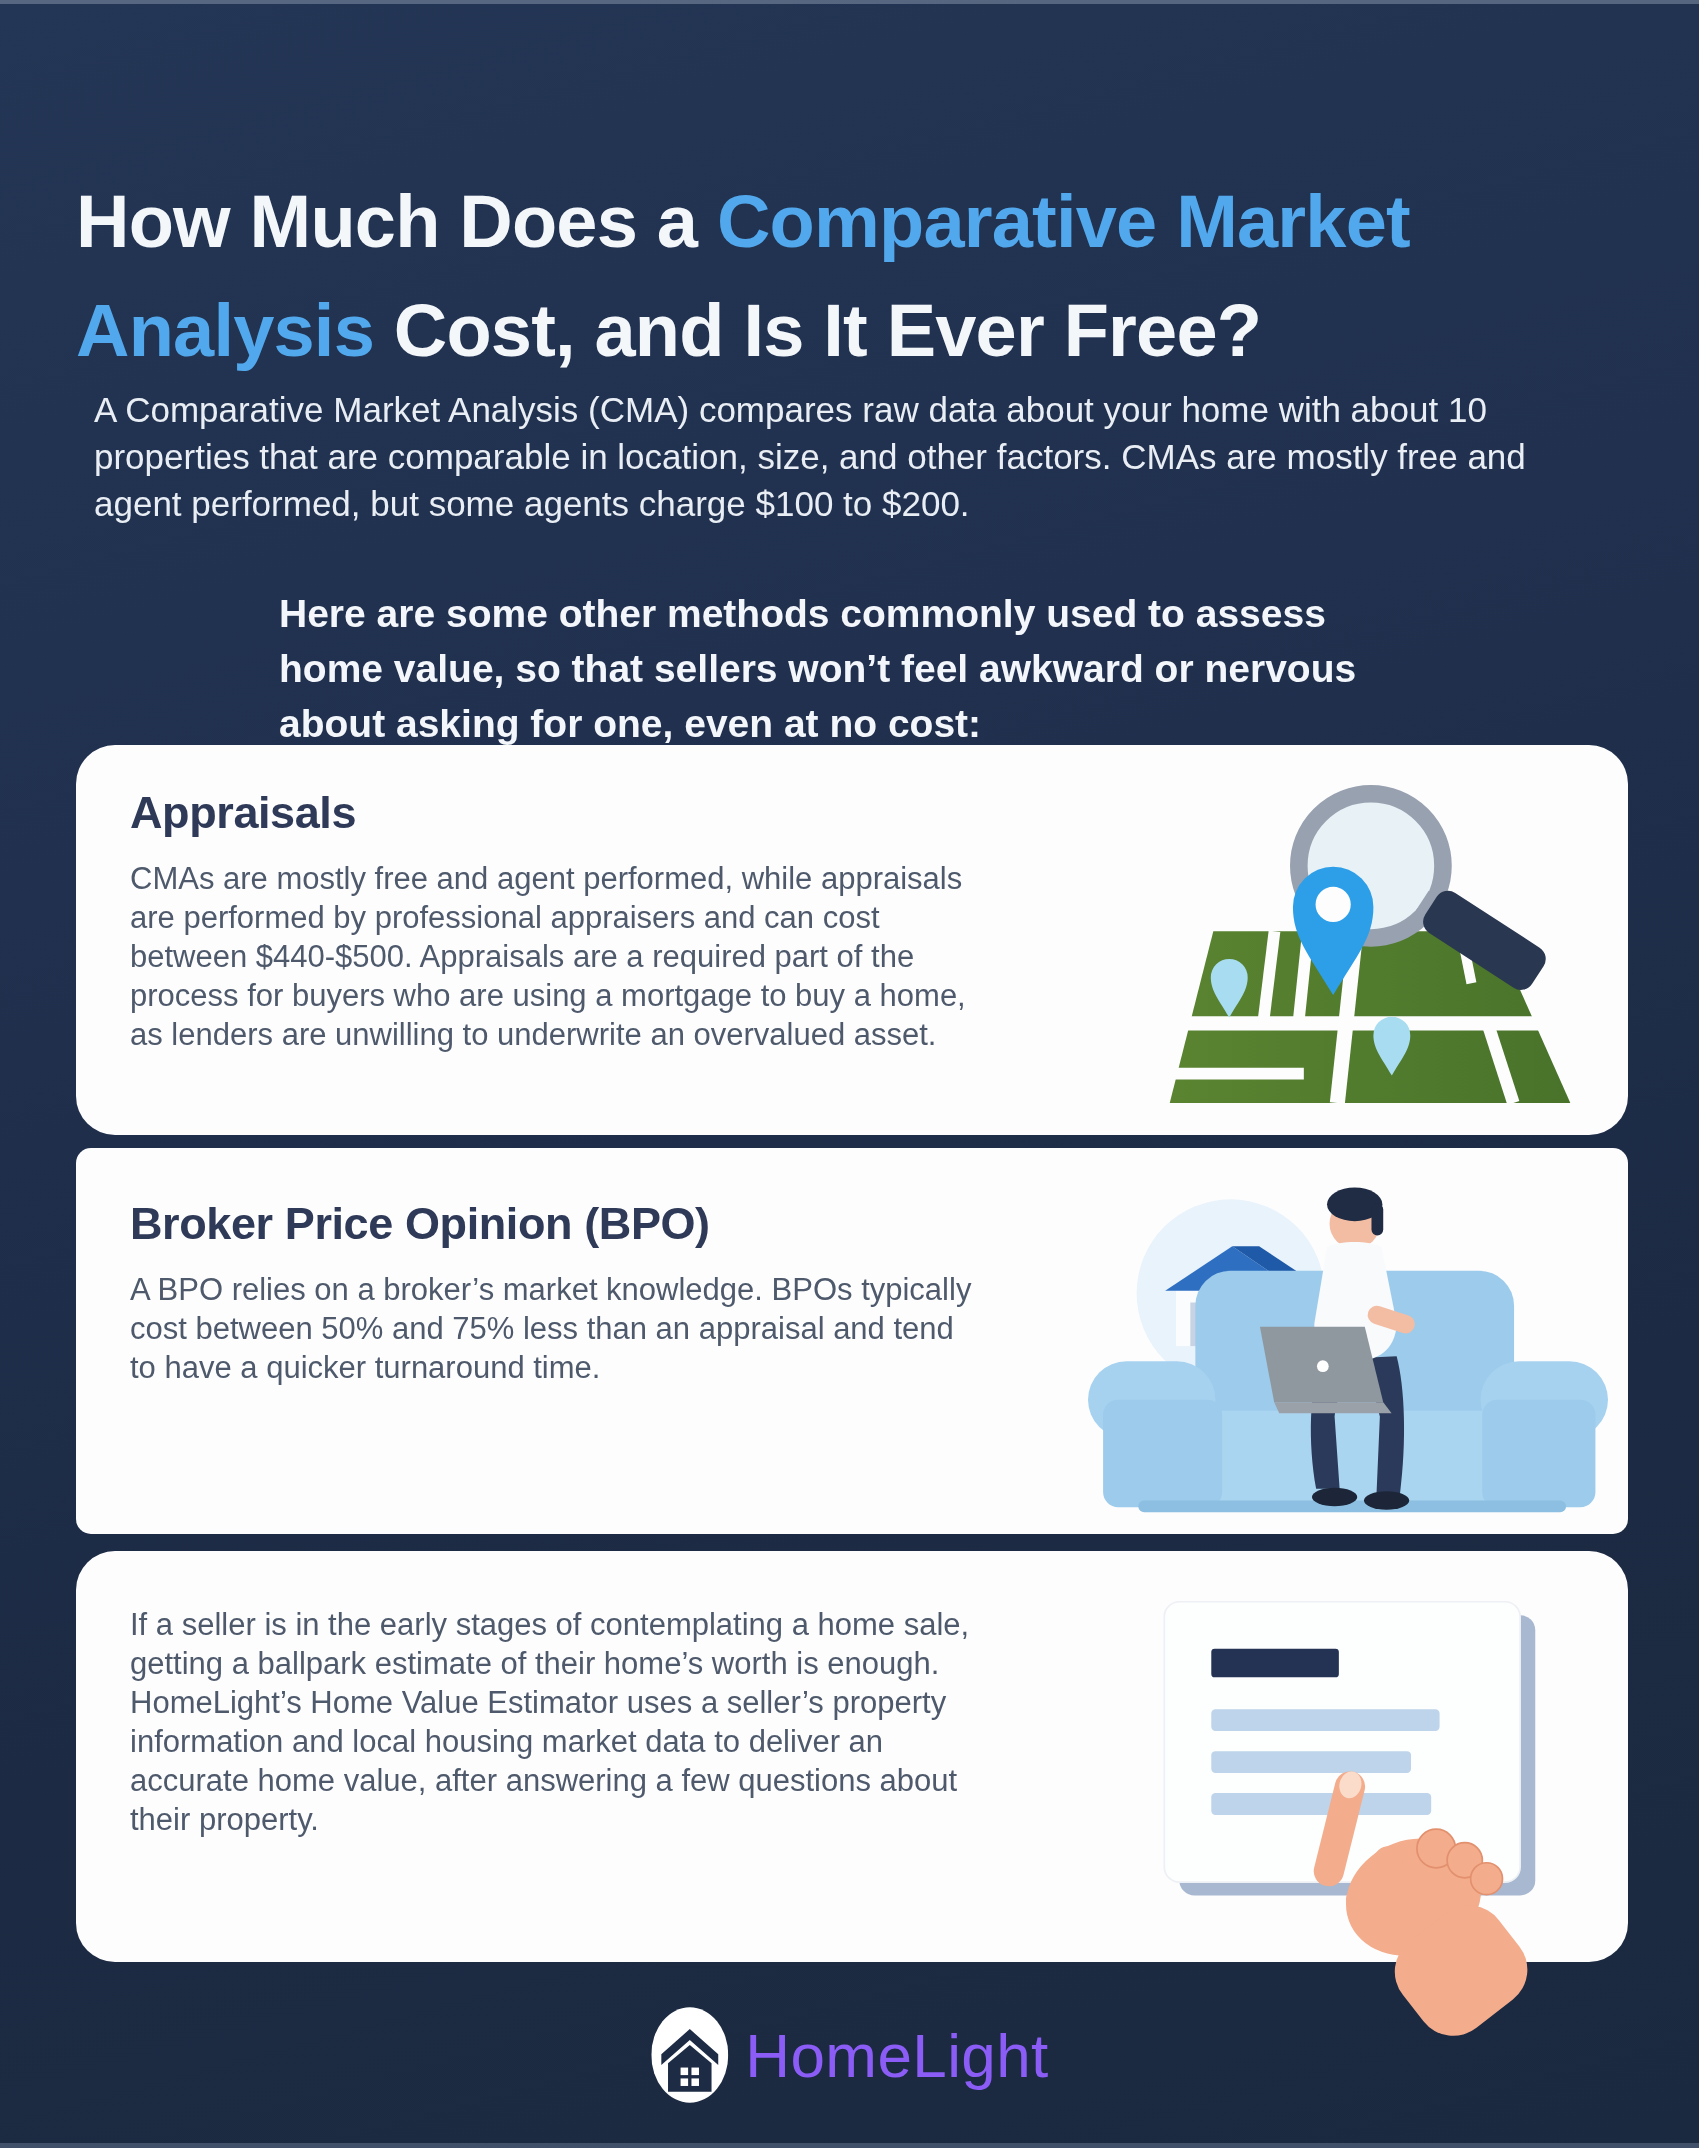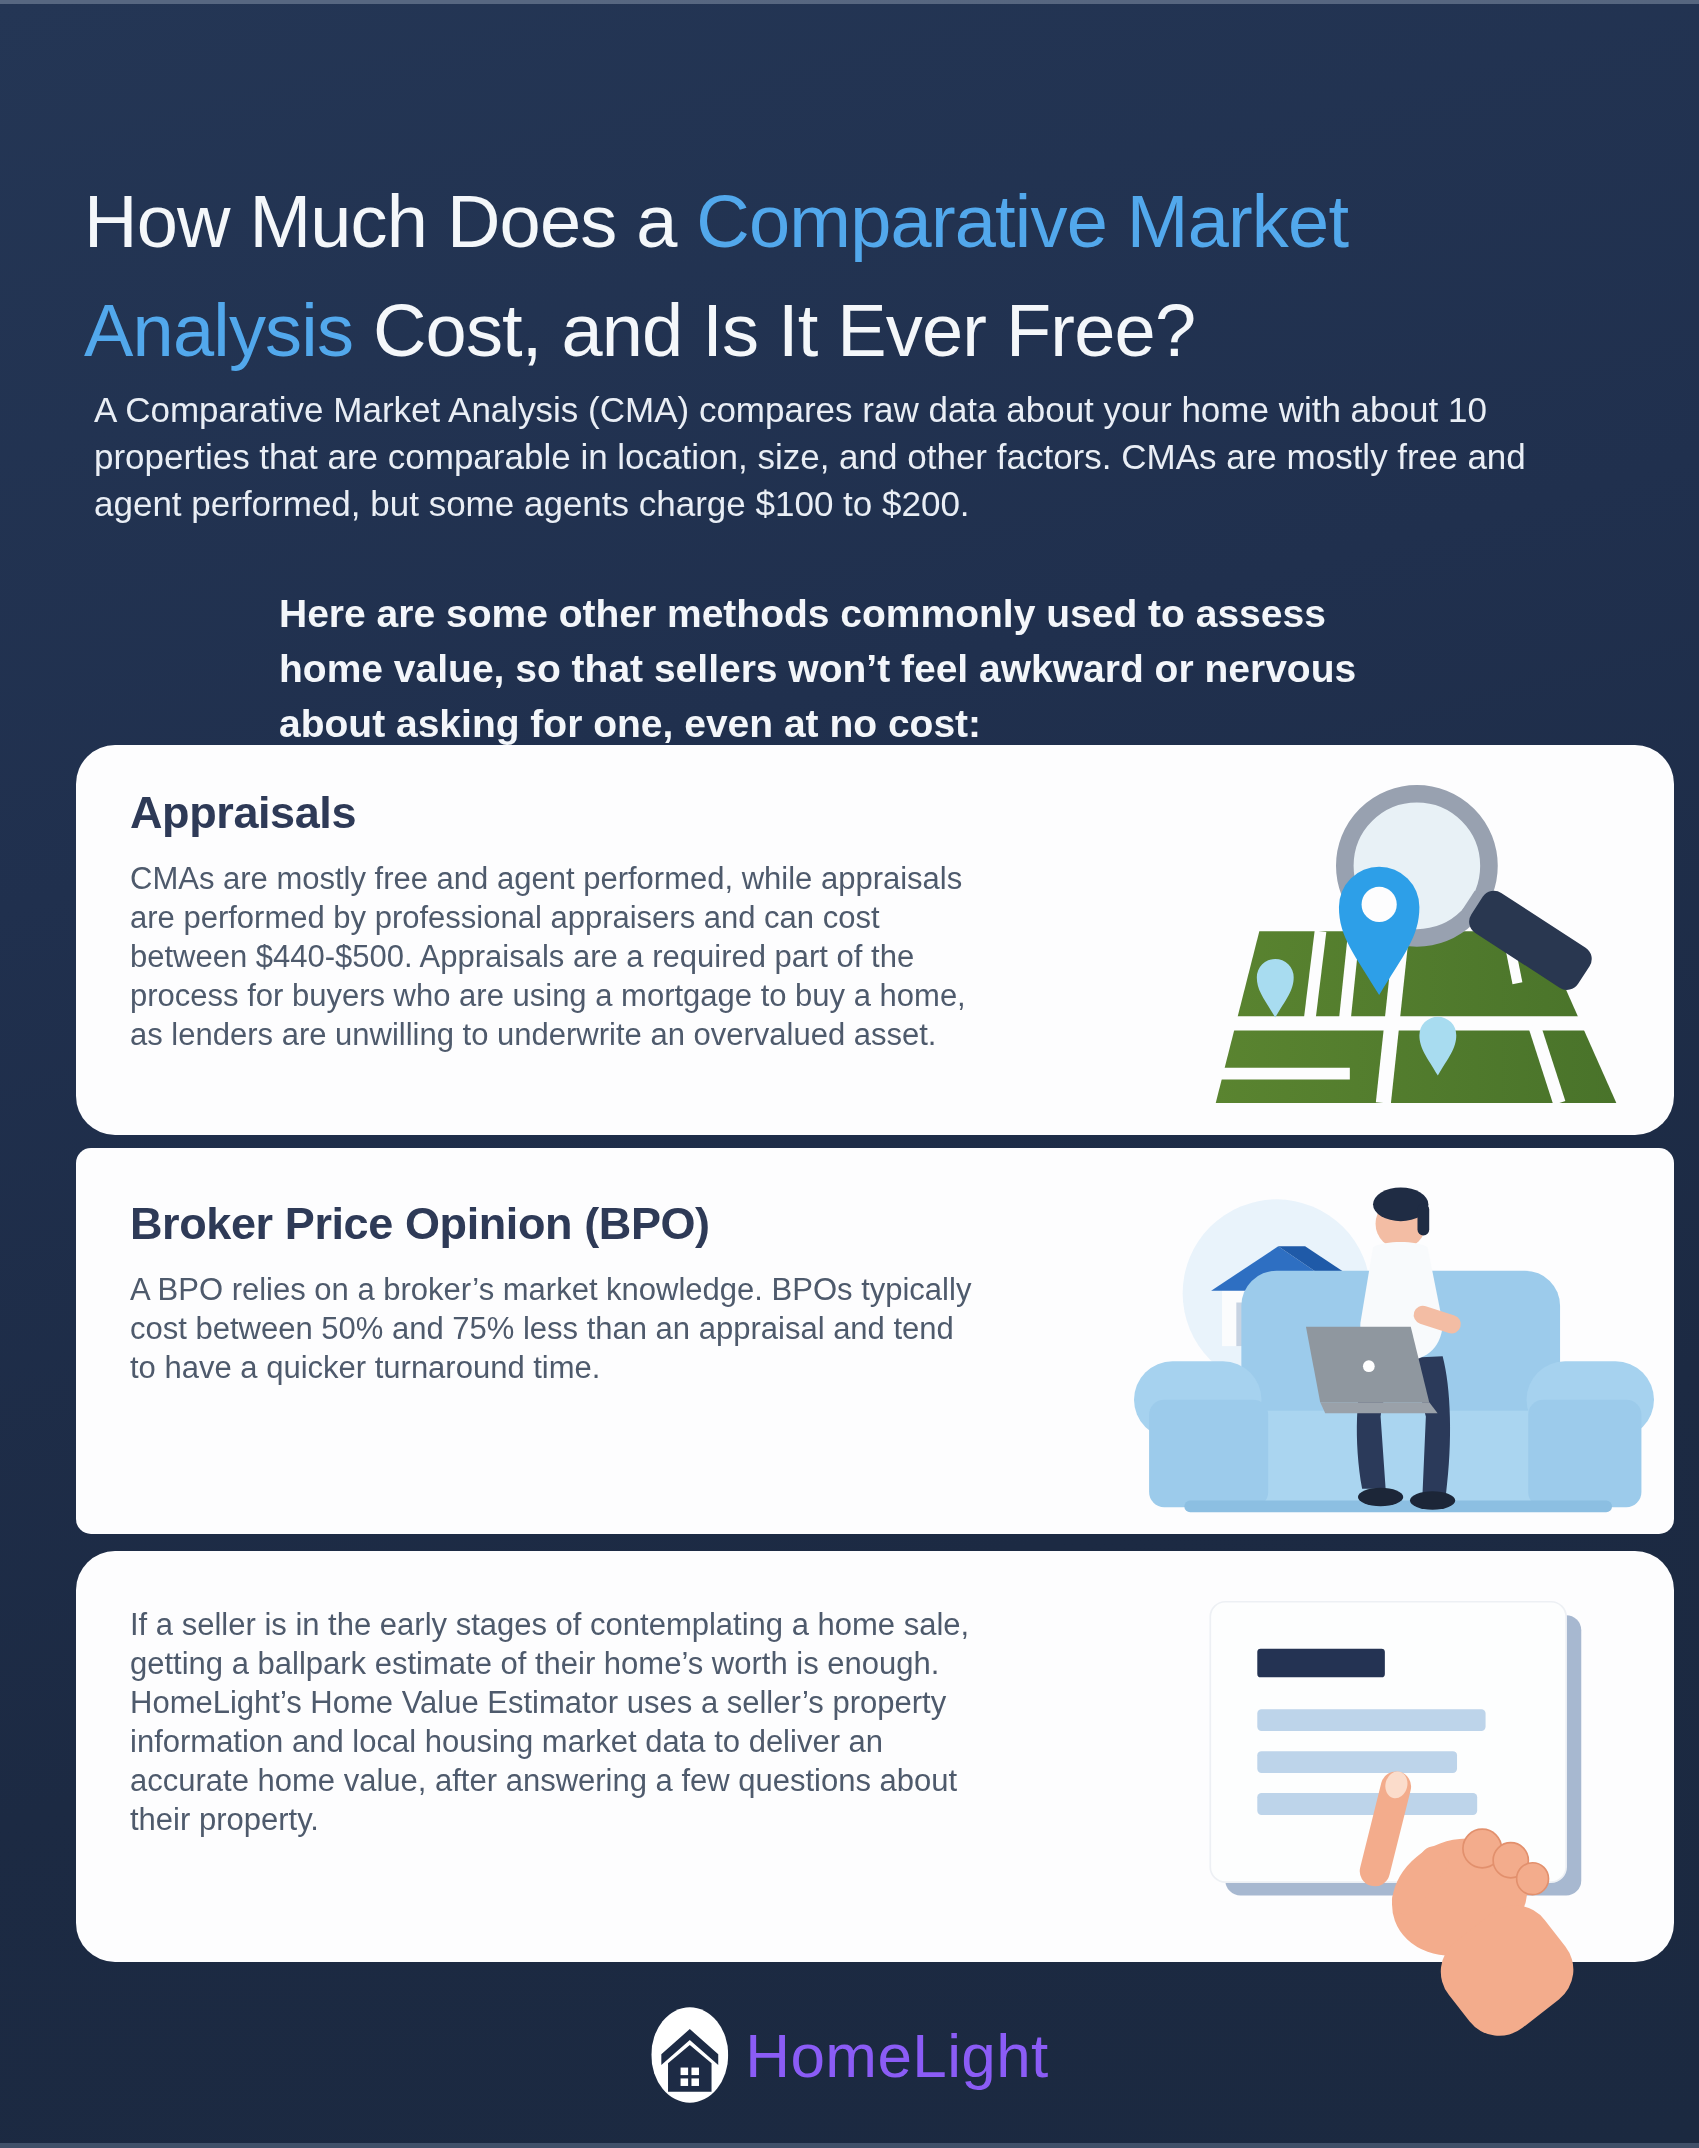--- a/index.html
+++ b/index.html
@@ -4,31 +4,31 @@
 <style>
   html,body{margin:0;padding:0;}
   body{
     width:1700px;height:2148px;position:relative;overflow:hidden;
     font-family:"Liberation Sans",sans-serif;
     background:linear-gradient(165deg,#243655 0%,#20304e 35%,#1c2a43 70%,#1b2940 100%);
   }
   .top-edge{position:absolute;top:0;left:0;width:100%;height:4.2px;background:rgba(150,165,185,.45);}
   .bottom-edge{position:absolute;bottom:0;left:0;width:100%;height:5px;background:rgba(120,140,165,.4);}
 
-  .title{position:absolute;left:84px;top:117px;width:1561px;
-    font-size:74px;font-weight:400;line-height:109px;letter-spacing:-0.8px;color:#f4f7fa;}
+  .title{position:absolute;left:76px;top:117px;width:1561px;
+    font-size:74px;font-weight:700;line-height:109px;letter-spacing:-0.8px;color:#f4f7fa;}
   .title .blue{color:#52a8ec;}
 
   .intro{position:absolute;left:94px;top:351px;width:1443px;
     font-size:35px;line-height:47px;color:#e9eef5;font-weight:400;}
 
   .subhead{position:absolute;left:279px;top:547px;width:1141px;text-align:left;
     font-size:39px;font-weight:700;line-height:55px;color:#f3f6fa;}
 
-  .card{position:absolute;left:76px;width:1552px;background:#fdfdfe;border-radius:39px;padding-left:46px;}
+  .card{position:absolute;left:76px;width:1552px;background:#fdfdfe;border-radius:39px;}
   #card-appraisals{top:745px;height:390px;}
   #card-bpo{top:1148px;height:386px;border-radius:15px;}
   #card-avm{top:1551px;height:411px;}
 
   .card-text{position:absolute;left:54px;width:856px;}
   #card-appraisals .card-text{top:42px;}
   #card-bpo .card-text{top:50px;}
   #card-avm .card-text{top:54px;}
 
   .card-title{margin:0 0 20px 0;font-size:45px;font-weight:700;letter-spacing:-0.4px;color:#2e3a57;}

